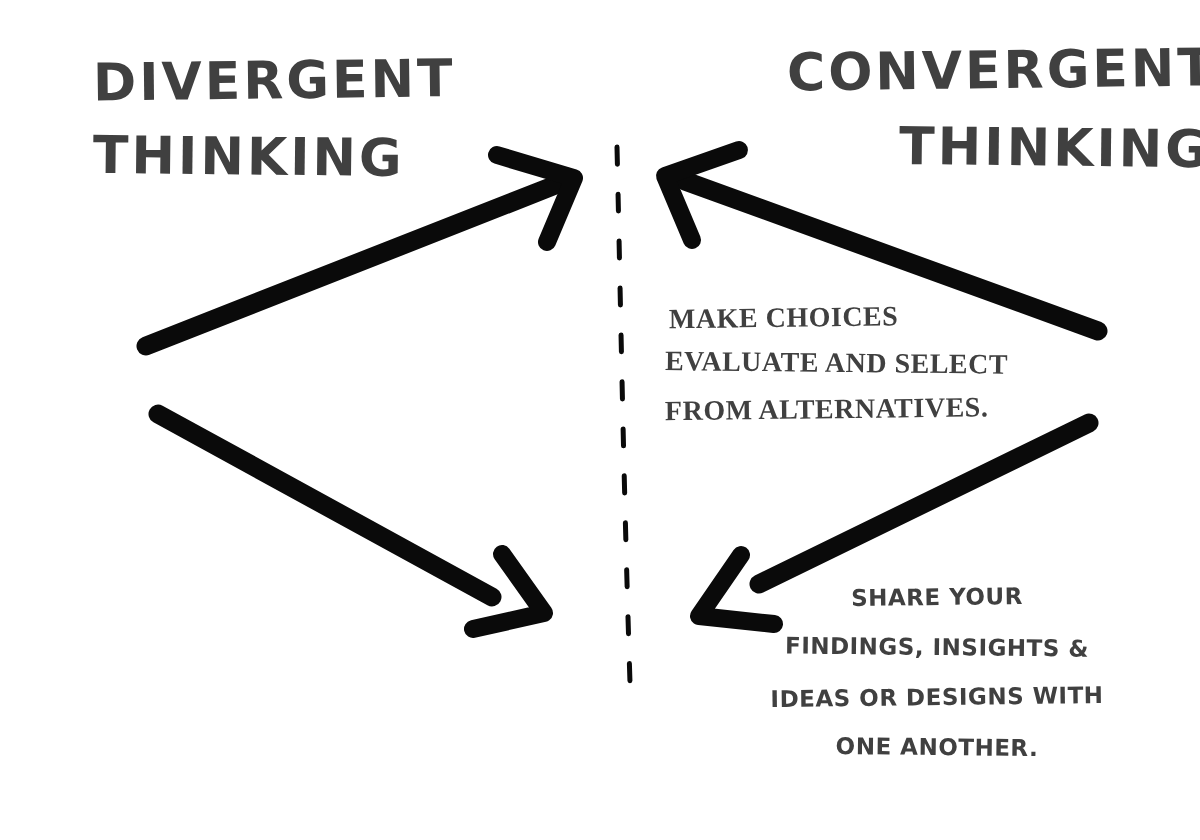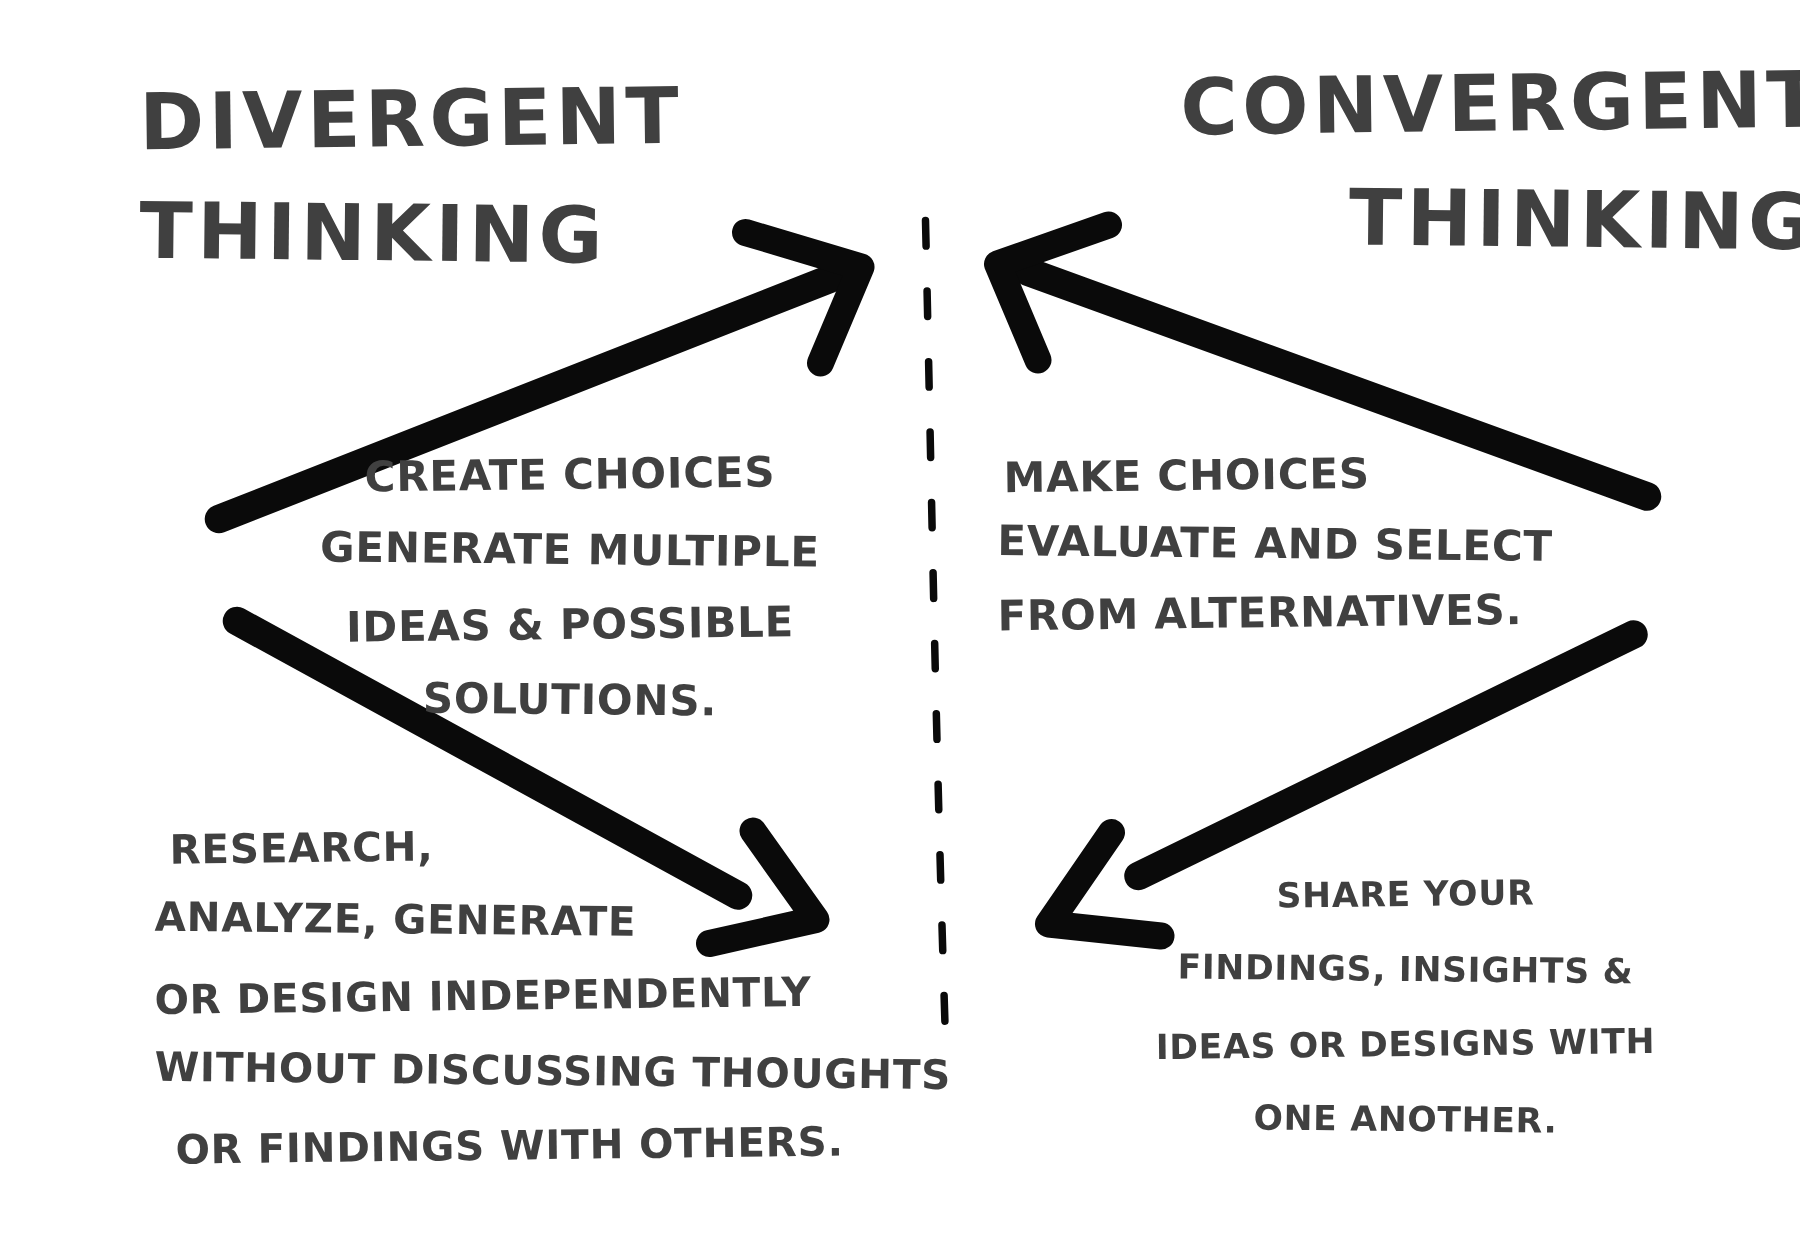--- a/index.html
+++ b/index.html
@@ -40,21 +40,21 @@
   }
   .title-left  { left: 48px;  top: 42px;  width: 420px; text-align: left; }
   .title-right { left: 742px; top: 32px;  width: 424px; text-align: right; }
 
   .note {
     font-size: 28px;
     line-height: 50px;
     letter-spacing: 0.5px;
   }
   .note-create   { left: 165px; top: 292px; width: 340px; text-align: center; }
-  .note-make     { left: 620px; top: 294px; width: 370px; text-align: left; line-height: 46px; }
+  .note-make     { left: 620px; top: 294px; width: 370px; text-align: left; line-height: 46px; font-family: Liberation Serif, serif; }
   .note-research { left: 58px;  top: 540px; width: 480px; text-align: left; font-size: 27px; }
   .note-share    { left: 692px; top: 572px; width: 400px; text-align: center; font-size: 23px; }
 
   .note-research .line:nth-child(1) { padding-left: 10px; }
   .note-research .line:nth-child(5) { padding-left: 14px; }
   .note-make .line:nth-child(1)     { padding-left: 4px; }
 </style>
 </head>
 <body style="background: rgb(255, 255, 255);">
 
@@ -82,40 +82,27 @@
   <div class="block title title-left">
     <div class="line">DIVERGENT</div>
     <div class="line">THINKING</div>
   </div>
 
   <div class="block title title-right">
     <div class="line">CONVERGENT</div>
     <div class="line">THINKING</div>
   </div>
 
-  <div class="block note note-create">
-    <div class="line">CREATE CHOICES</div>
-    <div class="line">GENERATE MULTIPLE</div>
-    <div class="line">IDEAS &amp; POSSIBLE</div>
-    <div class="line">SOLUTIONS.</div>
-  </div>
 
   <div class="block note note-make">
     <div class="line">MAKE CHOICES</div>
     <div class="line">EVALUATE AND SELECT</div>
     <div class="line">FROM ALTERNATIVES.</div>
   </div>
 
-  <div class="block note note-research">
-    <div class="line">RESEARCH,</div>
-    <div class="line">ANALYZE, GENERATE</div>
-    <div class="line">OR DESIGN INDEPENDENTLY</div>
-    <div class="line">WITHOUT DISCUSSING THOUGHTS</div>
-    <div class="line">OR FINDINGS WITH OTHERS.</div>
-  </div>
 
   <div class="block note note-share">
     <div class="line">SHARE YOUR</div>
     <div class="line">FINDINGS, INSIGHTS &amp;</div>
     <div class="line">IDEAS OR DESIGNS WITH</div>
     <div class="line">ONE ANOTHER.</div>
   </div>
 
 </div>
 

